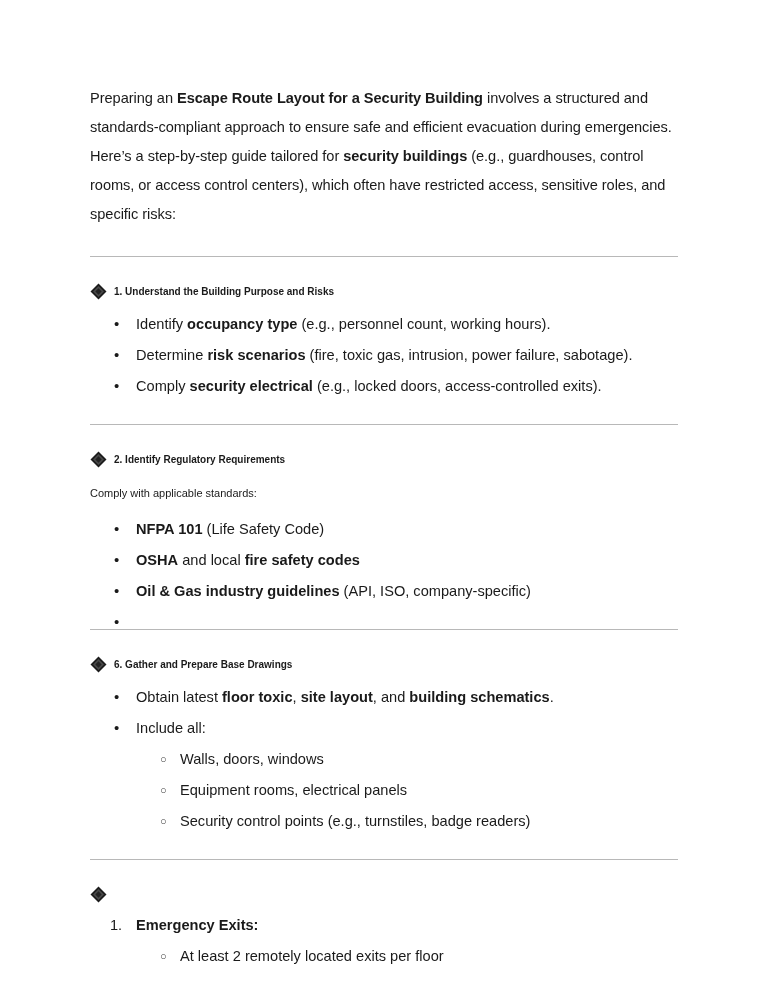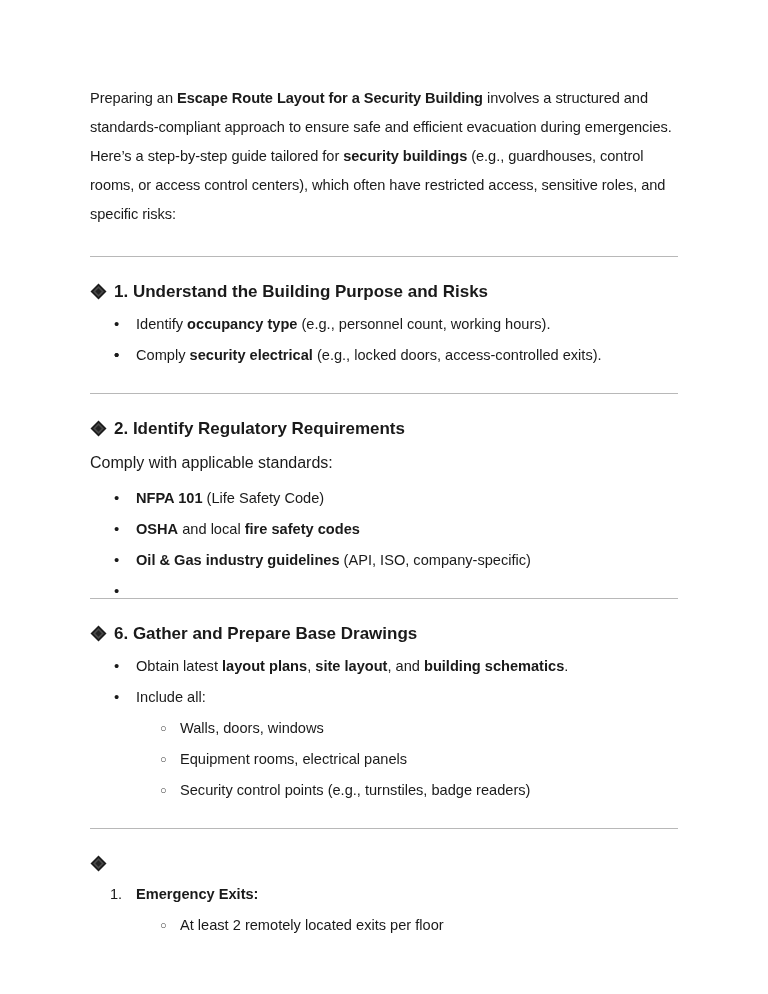--- a/index.html
+++ b/index.html
@@ -40,39 +40,39 @@
   }
   .para b, .bold {
     font-weight: bold;
   }
 
   .lead {
     margin-bottom: 0;
   }
 
   .sub-para {
-    font-size: 16px;
+    font-size: 11px;
     line-height: 29px;
     margin: 8px 0 4px 0;
   }
 
   
   .divider {
     border: 0;
     border-top: 1.6px solid #b8b8b8;
     width: 588px;
     margin: 27px 0 24px 0;
     height: 0;
   }
 
   
   .section-heading {
     display: flex;
     align-items: flex-start;
-    font-size: 17px;
+    font-size: 10px;
     font-weight: bold;
     line-height: 22px;
     margin: 0 0 6px 0;
   }
   .diamond-icon {
     width: 17px;
     height: 17px;
     flex: 0 0 17px;
     margin-right: 7px;
     margin-top: 2px;
@@ -167,21 +167,21 @@
             <svg viewBox="0 0 20 20" width="17" height="17" aria-hidden="true">
               <polygon points="10,0.6 19.4,10 10,19.4 0.6,10" fill="#1c1c1c"></polygon>
               <polygon points="10,3.6 16.4,10 10,16.4 3.6,10" fill="#4a4a4a"></polygon>
               <polygon points="10,6.3 13.7,10 10,13.7 6.3,10" fill="#222222"></polygon>
             </svg>
           </span>
           <span class="heading-text">1. Understand the Building Purpose and Risks</span>
         </div>
         <ul class="bullets">
           <li class="bullet-item"><span class="marker">•</span><span><span>Identify </span><b>occupancy type</b><span> (e.g., personnel count, working hours).</span></span></li>
-          <li class="bullet-item"><span class="marker">•</span></li>
+          <li class="bullet-item"><span class="marker">•</span><span><span>Determine </span><b>risk scenarios</b><span> (fire, toxic gas, intrusion, power failure, sabotage).</span></span></li>
           <li class="bullet-item"><span class="marker">•</span><span><span>Comply </span><b>security electrical</b><span> (e.g., locked doors, access-controlled exits).</span></span></li>
         </ul>
         <hr class="divider">
         <div class="section-heading">
           <span class="diamond-icon">
             <svg viewBox="0 0 20 20" width="17" height="17" aria-hidden="true">
               <polygon points="10,0.6 19.4,10 10,19.4 0.6,10" fill="#1c1c1c"></polygon>
               <polygon points="10,3.6 16.4,10 10,16.4 3.6,10" fill="#4a4a4a"></polygon>
               <polygon points="10,6.3 13.7,10 10,13.7 6.3,10" fill="#222222"></polygon>
             </svg>
@@ -200,21 +200,21 @@
           <span class="diamond-icon">
             <svg viewBox="0 0 20 20" width="17" height="17" aria-hidden="true">
               <polygon points="10,0.6 19.4,10 10,19.4 0.6,10" fill="#1c1c1c"></polygon>
               <polygon points="10,3.6 16.4,10 10,16.4 3.6,10" fill="#4a4a4a"></polygon>
               <polygon points="10,6.3 13.7,10 10,13.7 6.3,10" fill="#222222"></polygon>
             </svg>
           </span>
           <span class="heading-text">6. Gather and Prepare Base Drawings</span>
         </div>
         <ul class="bullets">
-          <li class="bullet-item"><span class="marker">•</span><span><span>Obtain latest </span><b>layout plans</b><span>, </span><b>site layout</b><span>, and </span><b>building schematics</b><span>.</span></span></li>
+          <li class="bullet-item"><span class="marker">•</span><span><span>Obtain latest </span><b>floor toxic</b><span>, </span><b>site layout</b><span>, and </span><b>building schematics</b><span>.</span></span></li>
           <li class="bullet-item"><span class="marker">•</span><span><span>Include all:</span></span></li>
           <ul class="sub-bullets">
             <li class="sub-item"><span class="marker">○</span><span>Walls, doors, windows</span></li>
             <li class="sub-item"><span class="marker">○</span><span>Equipment rooms, electrical panels</span></li>
             <li class="sub-item"><span class="marker">○</span><span>Security control points (e.g., turnstiles, badge readers)</span></li>
           </ul>
         </ul>
         <hr class="divider">
         <div class="section-heading">
           <span class="diamond-icon">

